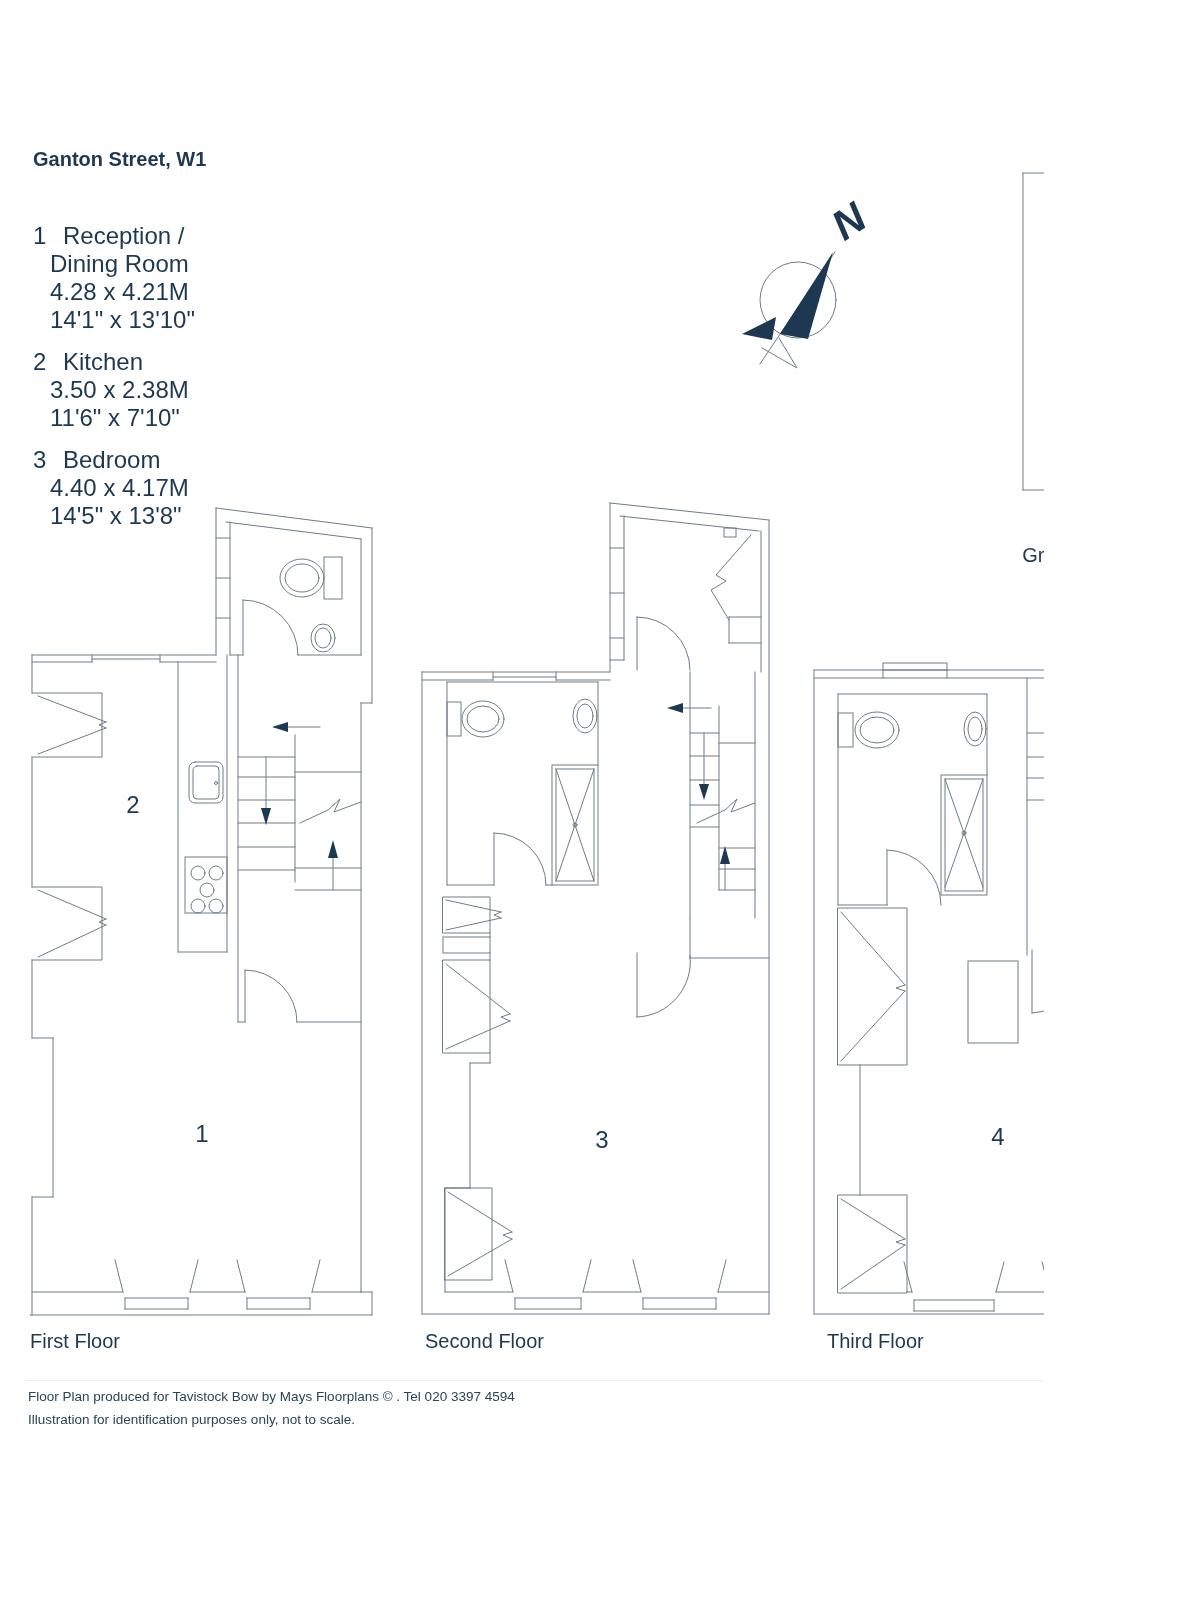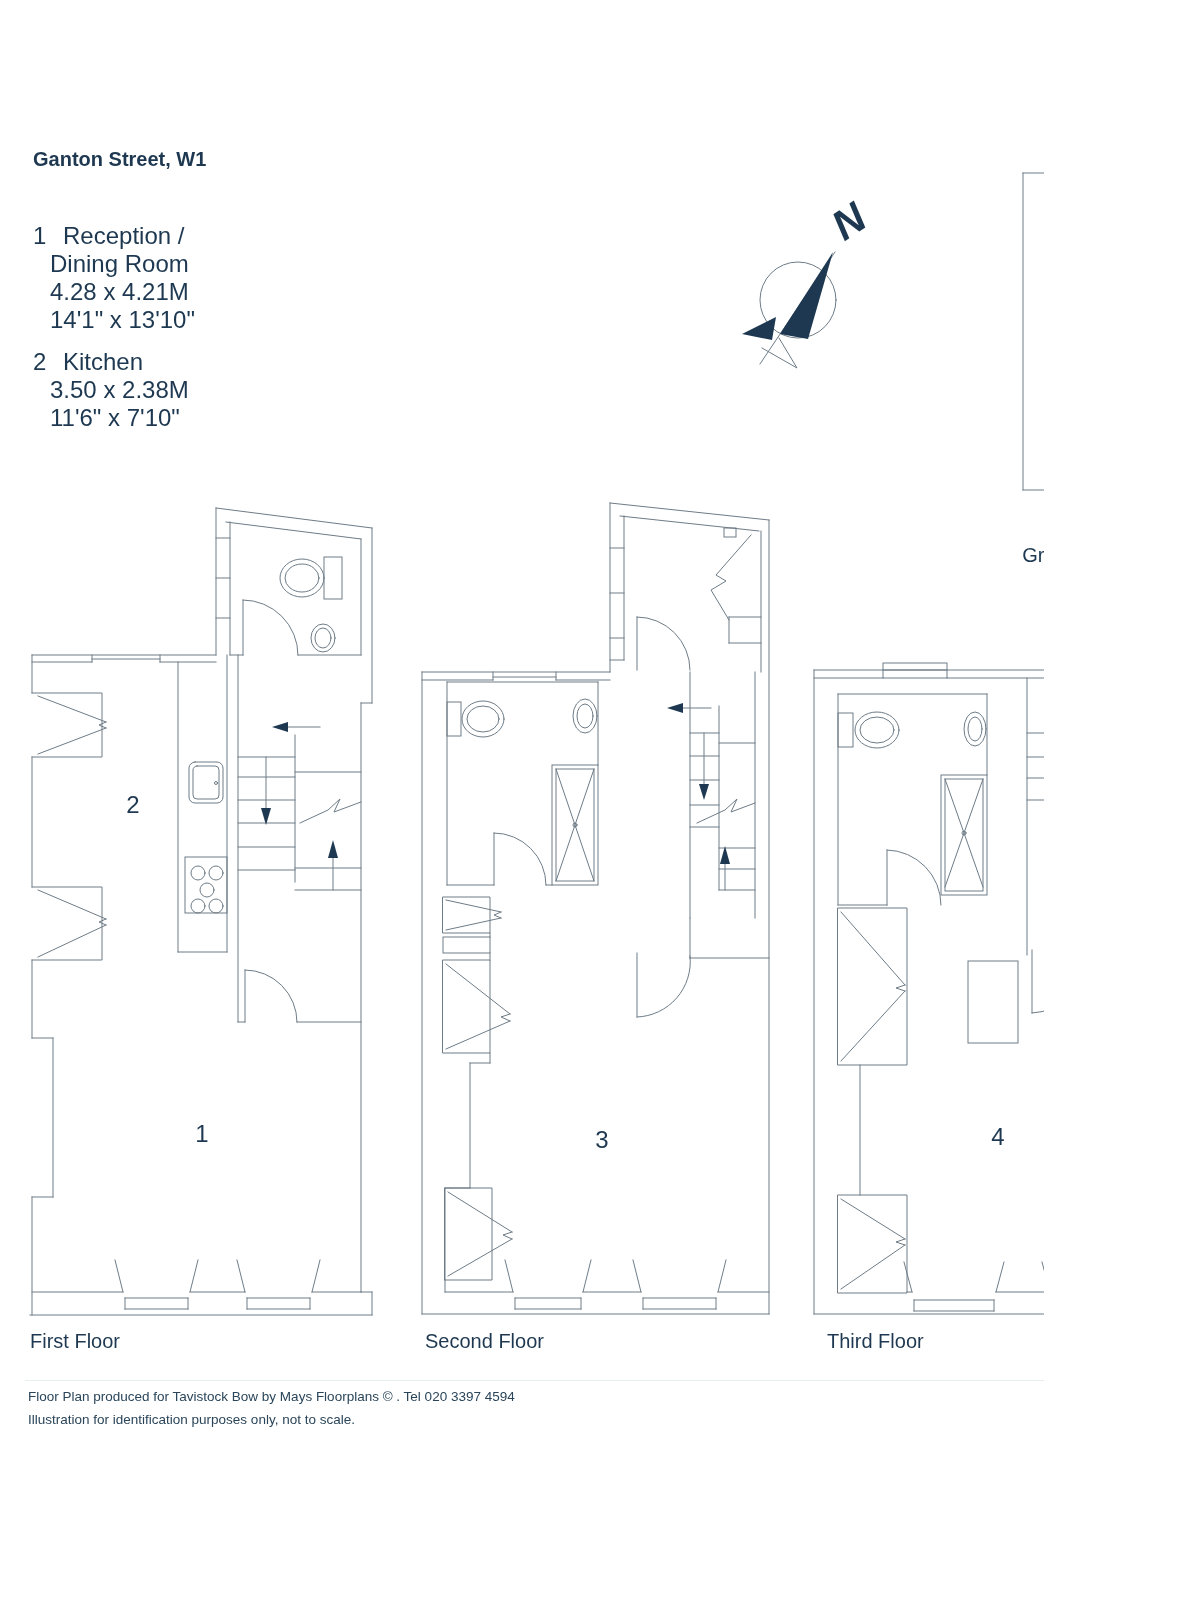--- a/index.html
+++ b/index.html
@@ -29,20 +29,25 @@
     <div><span class="num">1</span><span>Reception /</span></div>
     <div class="sub">Dining Room</div>
     <div class="sub">4.28 x 4.21M</div>
     <div class="sub">14'1" x 13'10"</div>
   </div>
   <div class="room-item" style="top:348px">
     <div><span class="num">2</span><span>Kitchen</span></div>
     <div class="sub">3.50 x 2.38M</div>
     <div class="sub">11'6" x 7'10"</div>
   </div>
+  <div class="room-item" style="top:446px">
+    <div><span class="num">3</span><span>Bedroom</span></div>
+    <div class="sub">4.40 x 4.17M</div>
+    <div class="sub">14'5" x 13'8"</div>
+  </div>
 
   <svg style="left:722px;top:182px" width="150" height="190" viewBox="0 0 150 190">
     <g class="plan-stroke">
       <path d="M113,70 L38,182"></path>
       <circle cx="76" cy="118" r="38"></circle>
       <path d="M57,156 L75,186 L40,166"></path>
     </g>
     <polygon class="ink-fill" points="111,70 58,152 86,157"></polygon>
     <polygon class="ink-fill" points="20,152 54,135 50,158"></polygon>
     <text x="112" y="58" transform="rotate(-34 120 42)" font-size="42" font-weight="bold" font-style="italic" fill="#1d3850">N</text>

